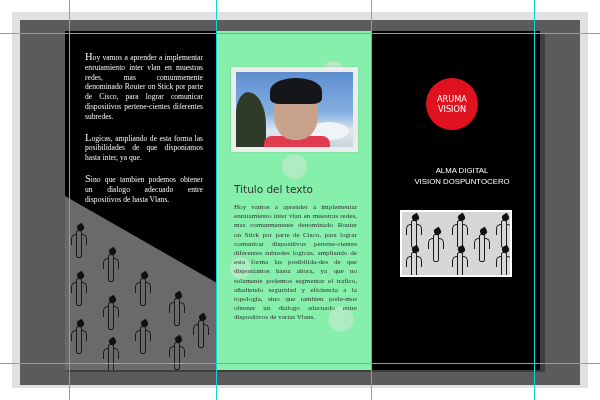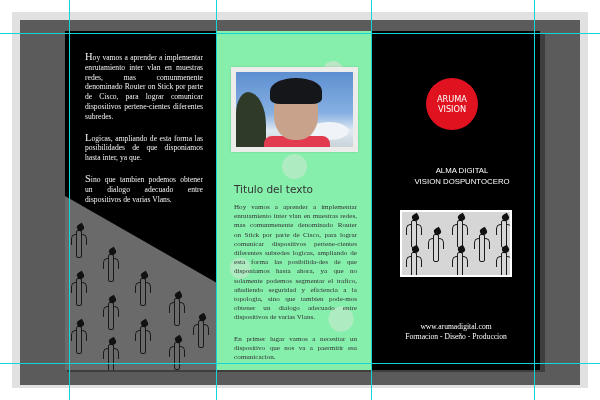--- a/index.html
+++ b/index.html
@@ -58,21 +58,21 @@
 <div class="canvas-frame"></div>
 <div class="pasteboard"></div>
 <div class="doc-shadow"></div>
 
 <div class="doc">
 
   <div class="panel panel-left">
     <div class="lp-text">
       <p>Hoy vamos a aprender a implementar enrutamiento inter vlan en muestras redes, mas comunmenente denominado Router on Stick por parte de Cisco, para lograr comunicar dispositivos pertene-cientes diferentes subredes.</p>
       <p>Logicas, ampliando de esta forma las posibilidades de que disponiamos hasta inter, ya que.</p>
-      <p>Sino que tambien podemos obtener un dialogo adecuado entre dispositivos de varias Vlans.</p>
+      <p>Sino que tambien podemos obtener un dialogo adecuado entre dispositivos de hasta Vlans.</p>
     </div>
     <div class="lp-pattern">
       <div class="motif" style="left:6px;top:28px">
           <div class="stem"></div>
           <div class="bud"></div>
           <div class="leaf-l"></div>
           <div class="leaf-r"></div>
         </div>
       <div class="motif" style="left:38px;top:52px">
           <div class="stem"></div>
@@ -144,21 +144,20 @@
         <div class="tree"></div>
         <div class="cloud"></div>
         <div class="jacket"></div>
         <div class="face"></div>
         <div class="beanie"></div>
       </div>
     </div>
     <div class="mid-title">Titulo del texto</div>
     <div class="mid-text">
       <p>Hoy vamos a aprender a implementar enrutamiento inter vlan en muestras redes, mas comunmenente denominado Router on Stick por parte de Cisco, para lograr comunicar dispositivos pertene-cientes diferentes subredes logicas, ampliando de esta forma las posibilida-des de que disponiamos hasta ahora, ya que no solamente podemos segmentar el trafico, añadiendo seguridad y eficiencia a la topologia, sino que tambien pode-mos obtener un dialogo adecuado entre dispositivos de varias Vlans.</p>
-      <p>En primer lugar vamos a necesitar un dispositivo que nos va a paermitir esa comunicacion.</p>
     </div>
   </div>
 
   <div class="panel panel-right">
     <div class="logo">
       <span>ARUMA</span>
       <span>VISION</span>
     </div>
     <div class="rp-tagline">
       <div>ALMA DIGITAL</div>
@@ -208,24 +207,20 @@
             <div class="leaf-l"></div>
             <div class="leaf-r"></div>
           </div>
         <div class="motif" style="left:94px;top:34px">
             <div class="stem"></div>
             <div class="bud"></div>
             <div class="leaf-l"></div>
             <div class="leaf-r"></div>
           </div>
       </div>
-    </div>
-    <div class="rp-footer">
-      <div>www.arumadigital.com</div>
-      <div>Formacion - Diseño - Produccion</div>
     </div>
   </div>
 </div>
 
 <div class="guide-v" style="left:69px"></div>
 <div class="guide-v" style="left:216px"></div>
 <div class="guide-v" style="left:371px"></div>
 <div class="guide-v" style="left:534px"></div>
 <div class="guide-h" style="top:33px"></div>
 <div class="guide-h" style="top:363px"></div>

